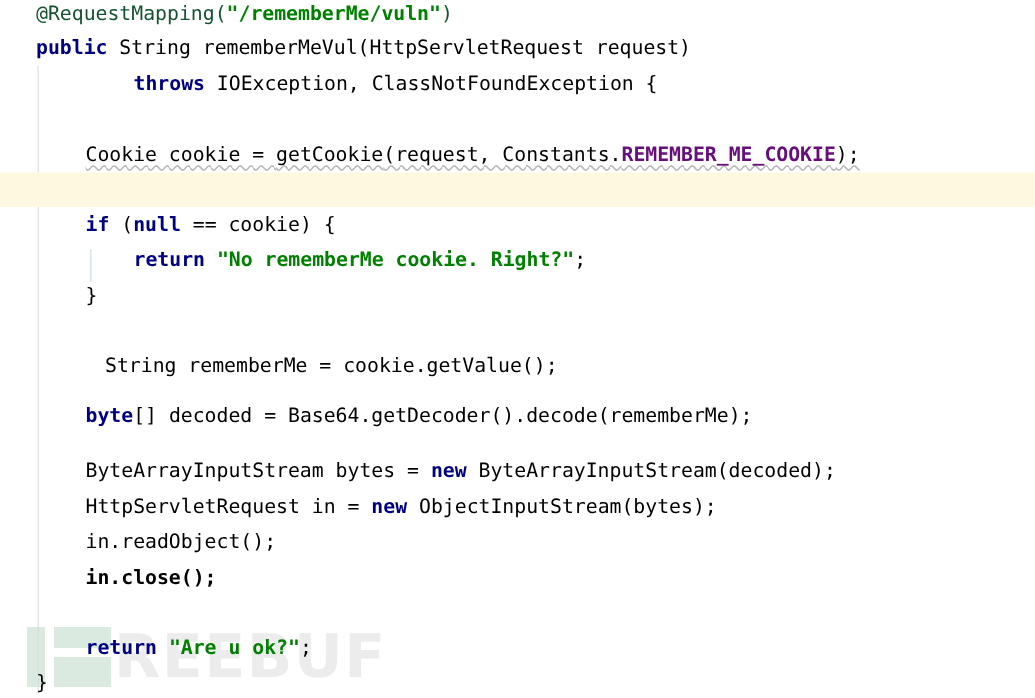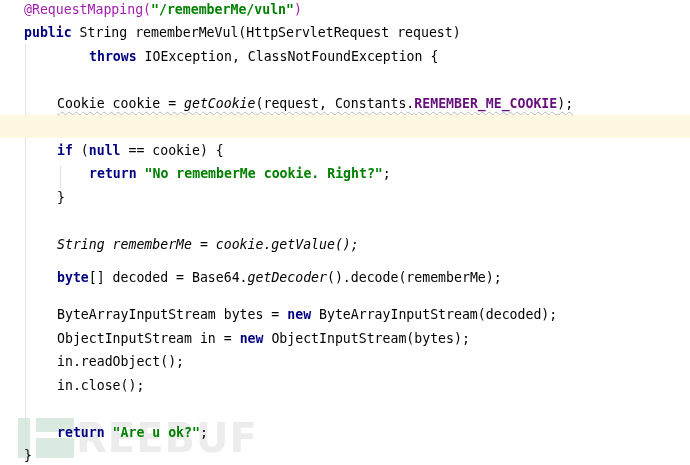--- a/index.html
+++ b/index.html
@@ -10,22 +10,22 @@
       font-size: 13.2px; color: #000000; background: #ffffff;
     }
     .line {
       position: absolute; left: 0; width: 690px; height: 23.5px;
       line-height: 23.5px; white-space: pre;
     }
     .line.caret-row { background: #fef8e1; }
     .code { position: absolute; left: 24px; top: 0; }
     .kw { color: #000080; font-weight: bold; }
     .str { color: #067d17; font-weight: bold; color: #008000; }
-    .ann { color: #a21caf; }
-    .st-call { font-style: italic; }
+    .ann { color: #14532d; }
+    .st-call { }
     .const { color: #660e7a; font-weight: bold; }
     .wavy { text-decoration: underline wavy #b8b8b8; text-decoration-thickness: 1px; text-underline-offset: 3px; }
     .guide {
       position: absolute; width: 1px; background: #e4e4e4;
     }
     .watermark {
       position: absolute; left: 18px; top: 418px; height: 40px;
       display: flex; pointer-events: none;
     }
     .wm-mark { position: relative; width: 56px; height: 40px; }
@@ -69,41 +69,41 @@
 
   <div class="line" style="top:162px;">
     <span class="code" style="left:89px;"><span class="kw">return</span> <span class="str">"No rememberMe cookie. Right?"</span><span>;</span></span>
   </div>
 
   <div class="line" style="top:185.5px;">
     <span class="code" style="left:57px;"><span>}</span></span>
   </div>
 
   <div class="line" style="top:232.5px;">
-    <span class="code" style="left:57px;font-style:italic;"><span>String rememberMe = cookie.getValue();</span></span>
+    <span class="code" style="left:70px;"><span>String rememberMe = cookie.getValue();</span></span>
   </div>
 
   <div class="line" style="top:256px;">
     <span class="code" style="left:57px;margin-top:10px;"><span class="kw">byte</span><span>[] decoded = Base64.</span><span class="st-call">getDecoder</span><span>().decode(rememberMe);</span></span>
   </div>
 
   <div class="line" style="top:303px;">
     <span class="code" style="left:57px;"><span>ByteArrayInputStream bytes = </span><span class="kw">new</span><span> ByteArrayInputStream(decoded);</span></span>
   </div>
 
   <div class="line" style="top:326.5px;">
-    <span class="code" style="left:57px;"><span>ObjectInputStream in = </span><span class="kw">new</span><span> ObjectInputStream(bytes);</span></span>
+    <span class="code" style="left:57px;"><span>HttpServletRequest in = </span><span class="kw">new</span><span> ObjectInputStream(bytes);</span></span>
   </div>
 
   <div class="line" style="top:350px;">
     <span class="code" style="left:57px;"><span>in.readObject();</span></span>
   </div>
 
   <div class="line" style="top:373.5px;">
-    <span class="code" style="left:57px;"><span>in.close();</span></span>
+    <span class="code" style="left:57px;font-weight:bold;"><span>in.close();</span></span>
   </div>
 
   <div class="watermark">
     <div class="wm-mark">
       <div class="b1"></div>
         <div class="b2"></div>
         <div class="b3"></div>
     </div>
     <span class="wm-text">REEBUF</span>
   </div>

